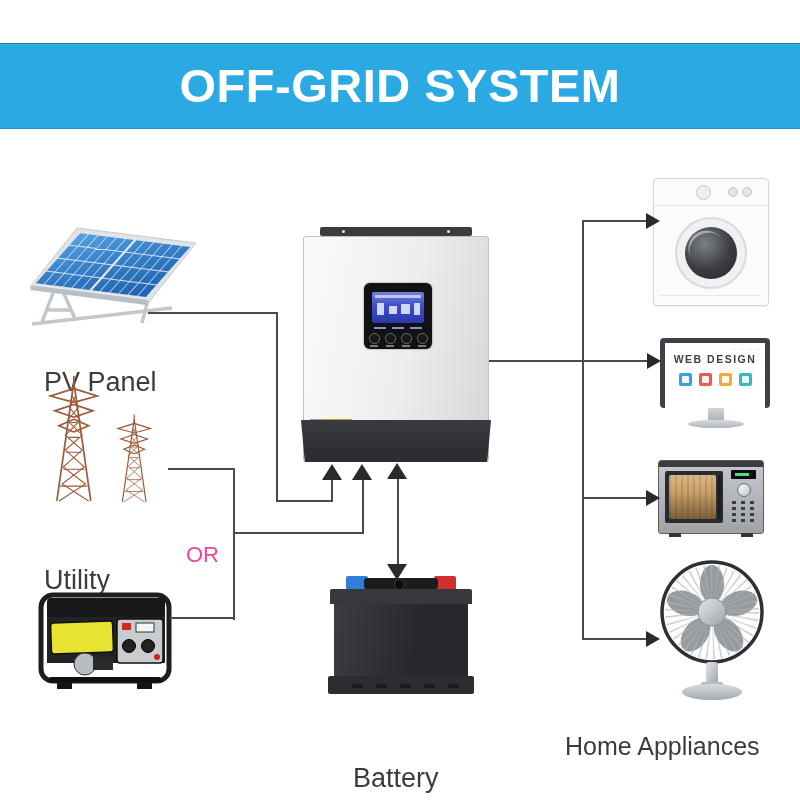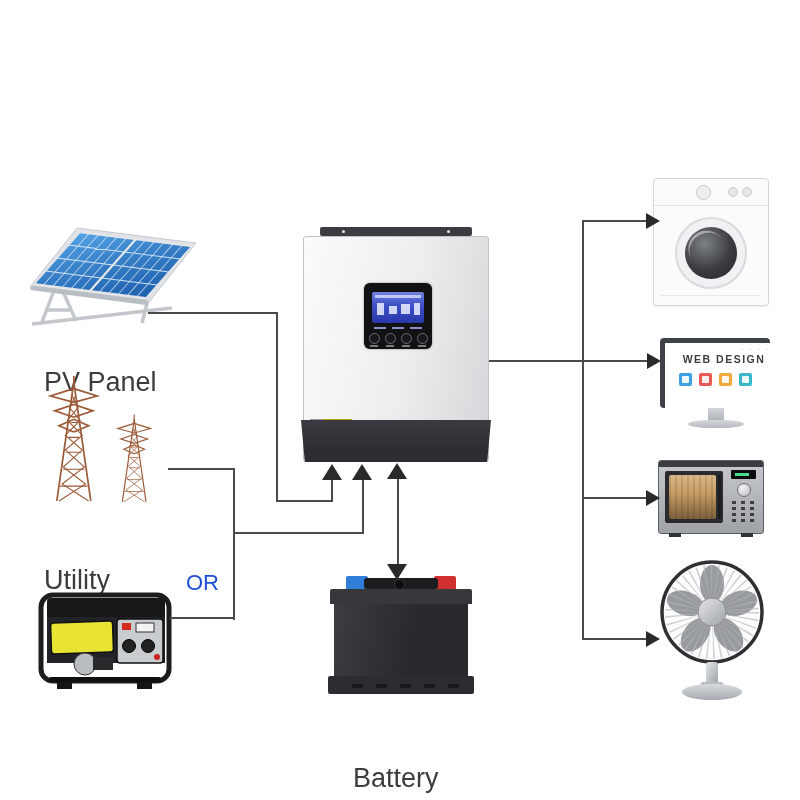--- a/index.html
+++ b/index.html
@@ -6,21 +6,21 @@
   #canvas{position:relative;width:800px;height:800px;background:#fff;overflow:hidden;
           font-family:"Liberation Sans",sans-serif;}
   
   .banner{position:absolute;left:0;top:43px;width:800px;height:84px;
           background:var(--banner-blue,#2BA9E2);border-top:1px solid rgba(0,0,0,.25);
           border-bottom:1px solid rgba(0,0,0,.12);}
   .banner-title{width:100%;height:84px;line-height:84px;text-align:center;color:#fff;
           font-size:47px;font-weight:bold;letter-spacing:.5px;}
   
   .node-label{position:absolute;font-size:27px;color:var(--label-gray,#3C3C3C);margin-top:31px;}
-  .or-label{position:absolute;font-size:22px;color:#1d4ed8;margin-top:28px;}
+  .or-label{position:absolute;font-size:22px;color:#ec4899;}
   
   .h-line{position:absolute;height:2px;background:var(--line-gray,#4A4A4C);}
   .v-line{position:absolute;width:2px;background:var(--line-gray,#4A4A4C);}
   .arr{position:absolute;width:0;height:0;}
   .arr-up{border-left:10px solid transparent;border-right:10px solid transparent;
           border-bottom:16px solid var(--arrow-black,#2A2A2C);}
   .arr-down{border-left:10px solid transparent;border-right:10px solid transparent;
           border-top:16px solid var(--arrow-black,#2A2A2C);}
   .arr-right{border-top:8px solid transparent;border-bottom:8px solid transparent;
           border-left:14px solid var(--arrow-black,#2A2A2C);}
@@ -74,21 +74,21 @@
           background:#f0f1f2;border:2px solid #d8dadd;box-sizing:border-box;}
   .washer-glass{position:absolute;left:8px;top:8px;width:52px;height:52px;border-radius:50%;
           background:radial-gradient(circle at 38% 32%,#7d8186 0%,#3a3c40 55%,#26282b 100%);}
   .washer-glass::after{content:"";position:absolute;left:8%;top:5%;width:72%;height:72%;
           border-radius:50%;border-top:3px solid rgba(255,255,255,.45);transform:rotate(-35deg);}
   .washer-kick{position:absolute;left:6px;bottom:9px;width:100px;height:1px;background:#e6e8ea;}
   
   .monitor{position:absolute;left:660px;top:336px;width:112px;height:94px;}
   .mon-bezel{position:absolute;left:0;top:2px;width:110px;height:70px;background:#3e4147;
           border-radius:4px;padding:0;box-sizing:border-box;}
-  .mon-screen{position:absolute;left:5px;top:5px;width:100px;height:71px;background:#fff;overflow:hidden;padding-left:9px;}
+  .mon-screen{position:absolute;left:5px;top:5px;width:100px;height:71px;background:#fff;overflow:hidden;}
   .mon-menu{position:absolute;right:4px;top:3px;font-size:5px;letter-spacing:2px;color:#b9bcc0;}
   .mon-title{margin-top:10px;text-align:center;font-size:10.5px;font-weight:bold;
           letter-spacing:1.5px;color:#3b3e44;}
   .mon-tiles{position:absolute;left:14px;top:30px;display:flex;gap:7px;}
   .mon-tile{width:13px;height:13px;border-radius:2px;position:relative;}
   .mon-tile i{position:absolute;left:3px;top:3px;width:7px;height:7px;background:rgba(255,255,255,.92);border-radius:1px;}
   .mon-neck{position:absolute;left:48px;top:72px;width:16px;height:13px;
           background:linear-gradient(180deg,#d2d5d9,#aeb2b7);}
   .mon-base{position:absolute;left:28px;top:84px;width:56px;height:8px;border-radius:50%/60%;
           background:linear-gradient(180deg,#d6d9dd,#b3b7bc);}
@@ -112,20 +112,23 @@
   .mw-keys i{width:4px;height:3px;background:#3c3e42;}
   .mw-foot{position:absolute;bottom:-4px;width:12px;height:4px;background:#333;}
   
   .fig{position:absolute;}
 </style>
 </head>
 <body>
 
 <div id="canvas">
 
+  <div class="banner">
+    <div class="banner-title">OFF-GRID SYSTEM</div>
+  </div>
 
   <svg class="fig" style="left:22px;top:218px" width="190" height="115" viewBox="0 0 190 115">
     <g stroke="#c3c7cc" stroke-width="3.5" fill="none">
       <path d="M36,62 L20,104 M36,62 L54,103 M23,92 L50,92 M128,74 L120,105 M10,106 L150,90"></path>
     </g>
     <polygon points="55,10 174,25 127,84 8,69" fill="#dfe2e6" stroke="#c6cacf" stroke-width="1"></polygon>
     <polygon points="10,67.5 126,82 124,87 8,72" fill="#b9bec4"></polygon>
     <g transform="matrix(1,0.125,-0.885,1,58,14)">
       <rect x="0" y="0" width="112" height="52" fill="var(--pv-blue-dark,#1E62B0)"></rect>
       <rect x="0" y="0" width="112" height="52" fill="url(#pvg)"></rect>
@@ -320,20 +323,21 @@
       <ellipse cx="56" cy="34" rx="12" ry="19" transform="rotate(216 56 62)"></ellipse>
       <ellipse cx="56" cy="34" rx="12" ry="19" transform="rotate(288 56 62)"></ellipse>
     </g>
     <circle cx="56" cy="62" r="27" fill="none" stroke="#b4b7ba" stroke-width="40" stroke-dasharray="1 3.5" opacity=".65"></circle>
     <circle cx="56" cy="62" r="14" fill="url(#hubg)" stroke="#8b8e92"></circle>
     <circle cx="56" cy="62" r="50" fill="none" stroke="#2e3033" stroke-width="3.5"></circle>
     <rect x="50" y="112" width="12" height="22" rx="3" fill="url(#hubg)"></rect>
     <path d="M46,132 L66,132 L74,142 L38,142 Z" fill="#b9bdc2"></path>
     <ellipse cx="56" cy="142" rx="30" ry="8" fill="url(#baseg)"></ellipse>
   </svg>
+  <div class="node-label" style="left:565px;top:701px;font-size:25px">Home Appliances</div>
 
   <div class="h-line" style="left:148px;top:312px;width:130px"></div>
   <div class="v-line" style="left:276px;top:312px;height:190px"></div>
   <div class="h-line" style="left:276px;top:500px;width:57px"></div>
   <div class="v-line" style="left:331px;top:479px;height:23px"></div>
   <div class="arr arr-up" style="left:322px;top:464px"></div>
 
   <div class="h-line" style="left:168px;top:468px;width:67px"></div>
   <div class="v-line" style="left:233px;top:468px;height:152px"></div>
   <div class="h-line" style="left:170px;top:617px;width:63px"></div>

